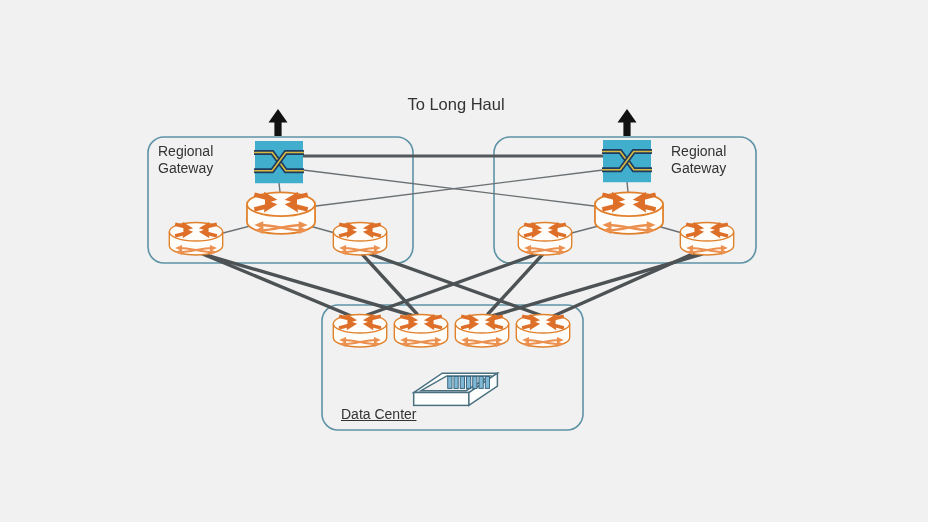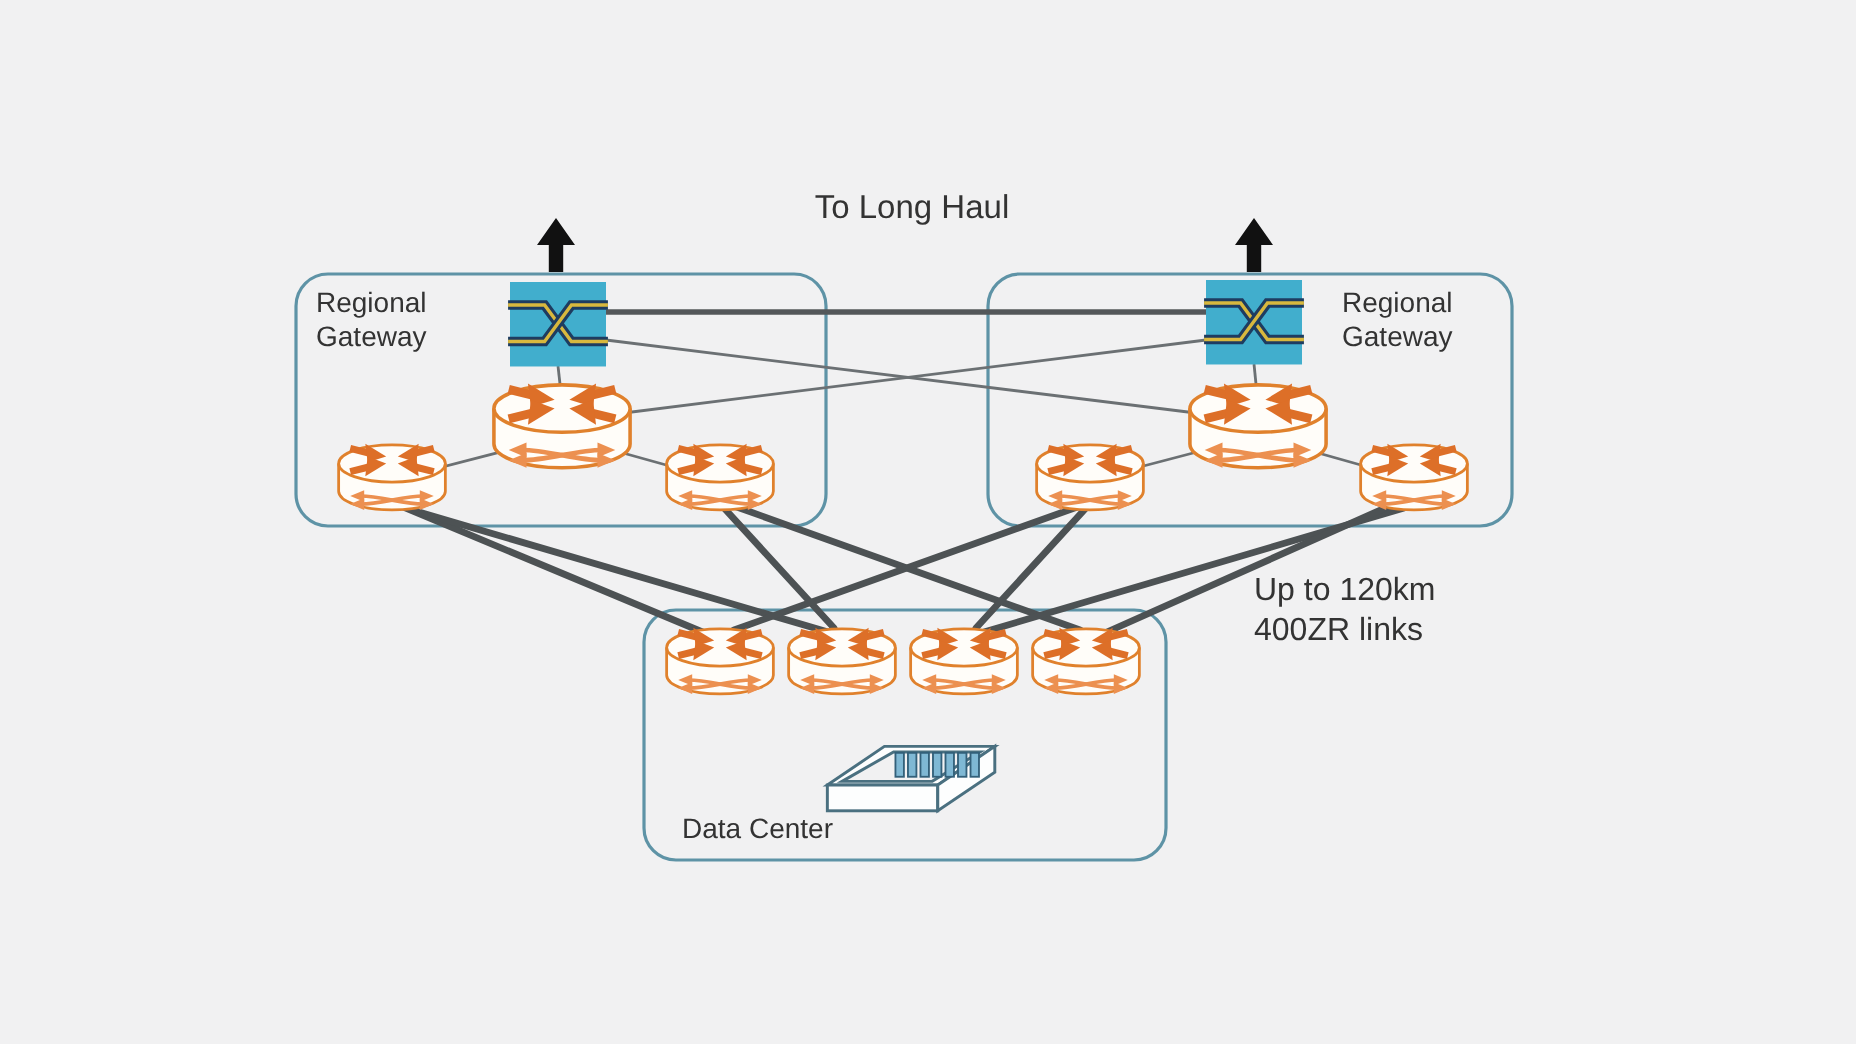--- a/index.html
+++ b/index.html
@@ -15,21 +15,21 @@
   .lbl{
     position:absolute;
     color:#333;
     font-size:14px;
     line-height:1.18;
     white-space:pre-line;
   }
   .lbl-top{left:381px;top:95px;width:150px;text-align:center;font-size:16.5px;}
   .lbl-rg-left{left:158px;top:143px;width:100px;}
   .lbl-rg-right{left:671px;top:143px;width:100px;}
-  .lbl-dc{left:341px;top:406px;}
+  .lbl-dc{left:341px;top:406px;text-decoration:underline;}
   .lbl-note{left:627px;top:286px;font-size:16px;line-height:1.22;}
 </style>
 </head>
 <body>
 
 <div class="canvas">
 
 <svg class="diagram" width="928" height="522" viewBox="0 0 928 522">
   <defs>
 
@@ -156,15 +156,14 @@
 
   <g transform="translate(410,364) scale(0.92)">
         <use href="#chassis"></use>
       </g>
 </svg>
 
 <div class="lbl lbl-top">To Long Haul</div>
 <div class="lbl lbl-rg-left">Regional Gateway</div>
 <div class="lbl lbl-rg-right">Regional Gateway</div>
 <div class="lbl lbl-dc">Data Center</div>
-<div class="lbl lbl-note"><span>Up to 120km</span><br><span>400ZR links</span></div>
 
 </div>
 
 </body></html>

